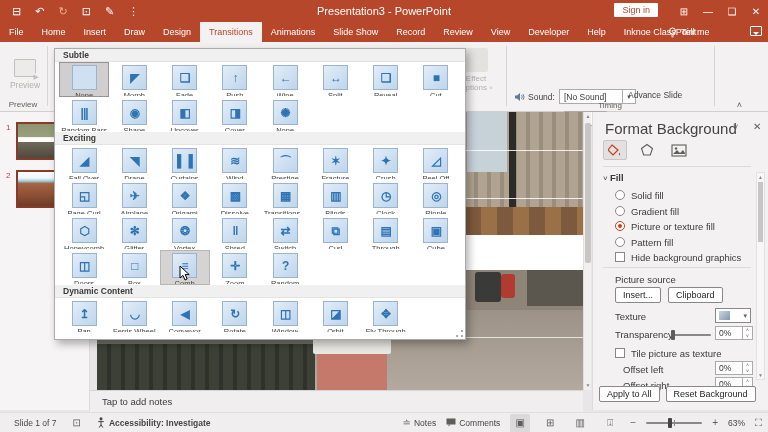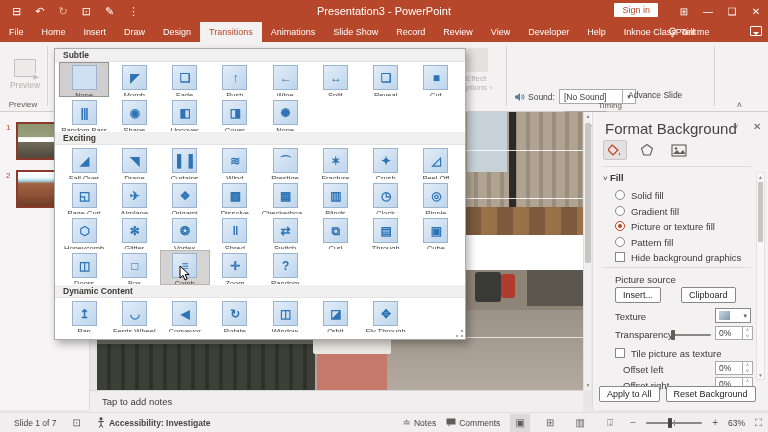--- a/index.html
+++ b/index.html
@@ -314,21 +314,21 @@
           <span class="radio"></span>
           <span class="plabel">Pattern fill</span>
         </div>
       </div>
     <div class="opt-row abs" style="left:22px;top:140px;gap:6px">
       <span class="cb"></span>
       <span class="plabel">Hide background graphics</span>
     </div>
     <div class="psec-line" style="top:155px"></div>
     <div class="abs plabel" style="left:22px;top:162px">Picture source</div>
-    <div class="abs" style="left:22px;top:175px;display:flex;gap:20px">
+    <div class="abs" style="left:22px;top:175px;display:flex;gap:7px">
       <span class="pbtn">Insert...</span>
       <span class="pbtn">Clipboard</span>
     </div>
     <div class="abs plabel" style="left:22px;top:199px">Texture</div>
     <div class="abs" style="left:122px;top:196px;width:36px;height:15px;background:#fff;border:1px solid #8A8886;display:flex;align-items:center;justify-content:space-between;padding:0 3px">
       <span style="width:11px;height:9px;background:linear-gradient(135deg,#cbd6e4,#8396ad)"></span>
       <span style="font-size:7px;color:#605E5C">▾</span>
     </div>
     <div class="abs plabel" style="left:22px;top:217px">Transparency</div>
     <div class="slider" style="left:78px;top:222px;width:40px">
@@ -474,21 +474,21 @@
         <div class="gal-cell">
           <div class="tile">❖</div>
           <div class="gal-label">Origami</div>
         </div>
         <div class="gal-cell">
           <div class="tile">▩</div>
           <div class="gal-label">Dissolve</div>
         </div>
         <div class="gal-cell">
           <div class="tile">▦</div>
-          <div class="gal-label">Checkerboa...</div>
+          <div class="gal-label">Transitions...</div>
         </div>
         <div class="gal-cell">
           <div class="tile">▥</div>
           <div class="gal-label">Blinds</div>
         </div>
         <div class="gal-cell">
           <div class="tile">◷</div>
           <div class="gal-label">Clock</div>
         </div>
         <div class="gal-cell">

